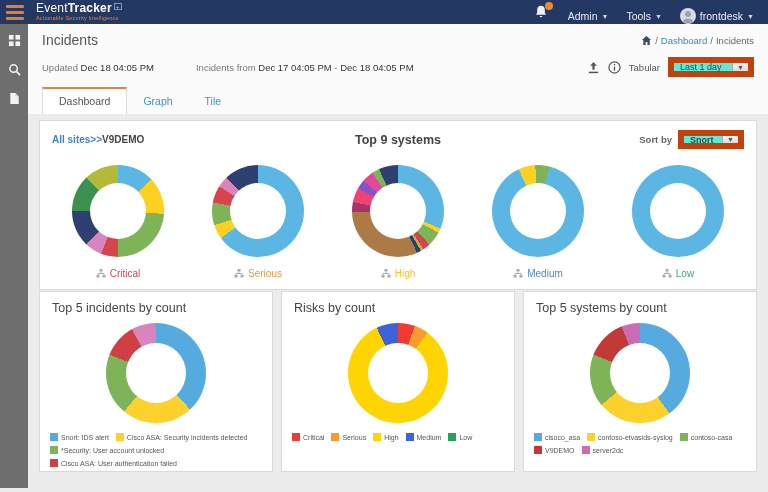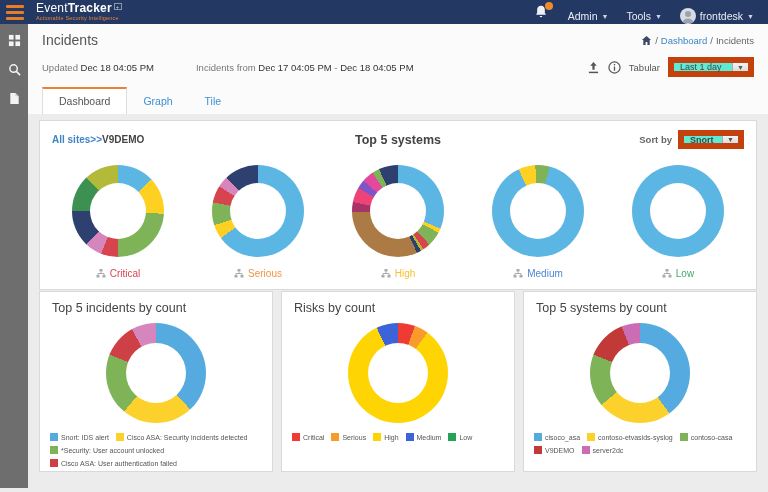--- a/index.html
+++ b/index.html
@@ -191,21 +191,21 @@
     </div>
 
     <div class="content">
 
       <section class="panel">
         <div class="ts-head">
           <div class="ts-head-inner">
             <span class="sites">
               <span class="link">All sites&gt;&gt;</span><span class="site">V9DEMO</span>
             </span>
-            <div class="ts-title">Top 5 systems</div>
+            <div class="ts-title">Top 9 systems</div>
             <div class="sortby">
               <span>Sort by</span>
               <div class="fake-select sort-select">
                 <span class="val">Snort</span>
                 <span class="arrow">▼</span>
               </div>
             </div>
           </div>
         </div>
         <div class="donut-row">

